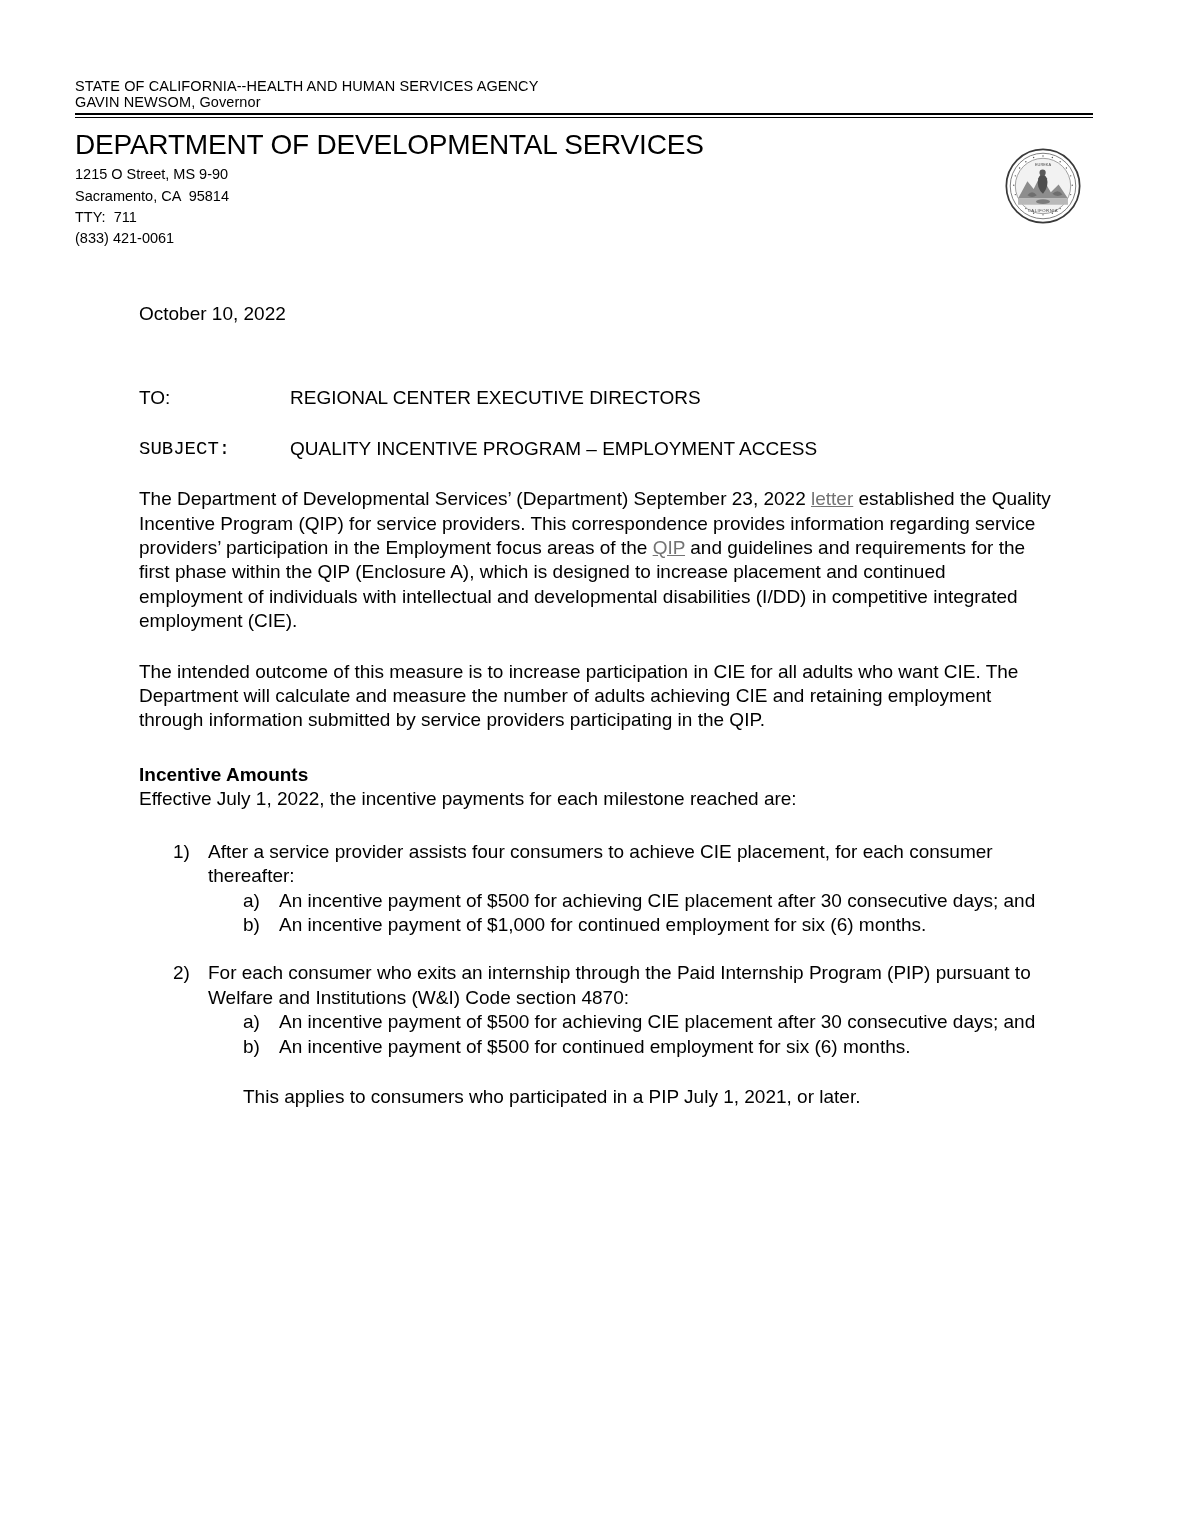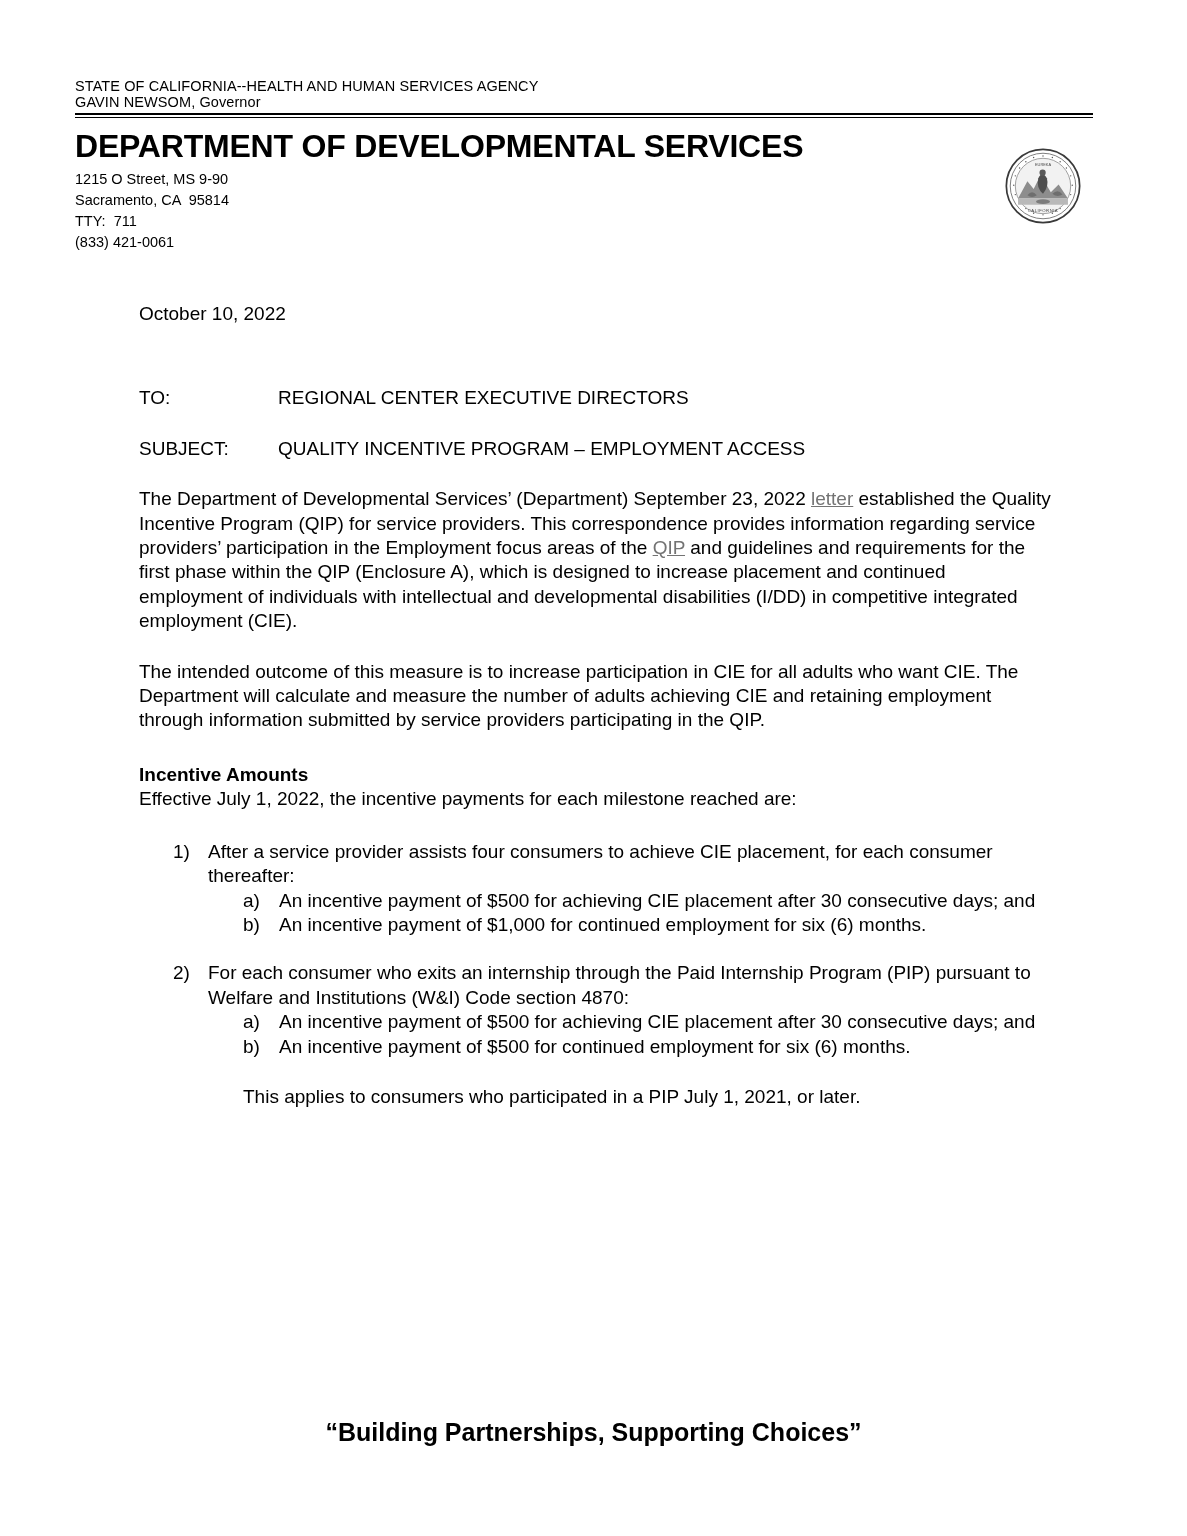--- a/index.html
+++ b/index.html
@@ -43,22 +43,22 @@
   .double-rule {
     margin-top: 3px;
     border-top: 2.5px solid #000;
     border-bottom: 1.2px solid #000;
     height: 2px;
     box-sizing: content-box;
   }
 
   .dept-title {
     margin-top: 12px;
-    font-size: 32px;
-    font-weight: bold;
+    font-size: 28px;
+    font-weight: normal;
     letter-spacing: -0.2px;
     line-height: 1.05;
   }
   .addr {
     margin-top: 5px;
     font-size: 14.5px;
     line-height: 1.46;
   }
   .addr div { white-space: pre; }
 
@@ -79,24 +79,25 @@
     width: 912px;
     font-size: 19px;
     line-height: 1.285;
   }
   .date-line { margin: 0 0 0 0; }
 
   .memo-block { margin-top: 60px; }
   .memo-row {
     display: flex;
     margin-bottom: 26px;
+    gap: 12px;
   }
   .memo-row:last-child { margin-bottom: 0; }
   .memo-label { width: 139px; flex: 0 0 139px; }
-  .memo-label.wide { width: 139px; }
+  .memo-label.wide { width: 139px; font-family: Liberation Mono, monospace; }
   .memo-value { flex: 1 1 auto; }
 
   .para {
     margin: 0;
     margin-top: 26px;
   }
 
   .section-head {
     font-weight: bold;
     margin-top: 30px;
@@ -271,15 +272,14 @@
             <span class="marker">b)</span>
             <span>An incentive payment of $500 for continued employment for six (6) months.</span>
           </li>
         </ol>
       </li>
     </ol>
 
     <p class="list-note">This applies to consumers who participated in a PIP July 1, 2021, or later.</p>
   </div>
 
-  <div class="footer-tagline">“Building Partnerships, Supporting Choices”</div>
 
 </div>
 
 </body></html>

